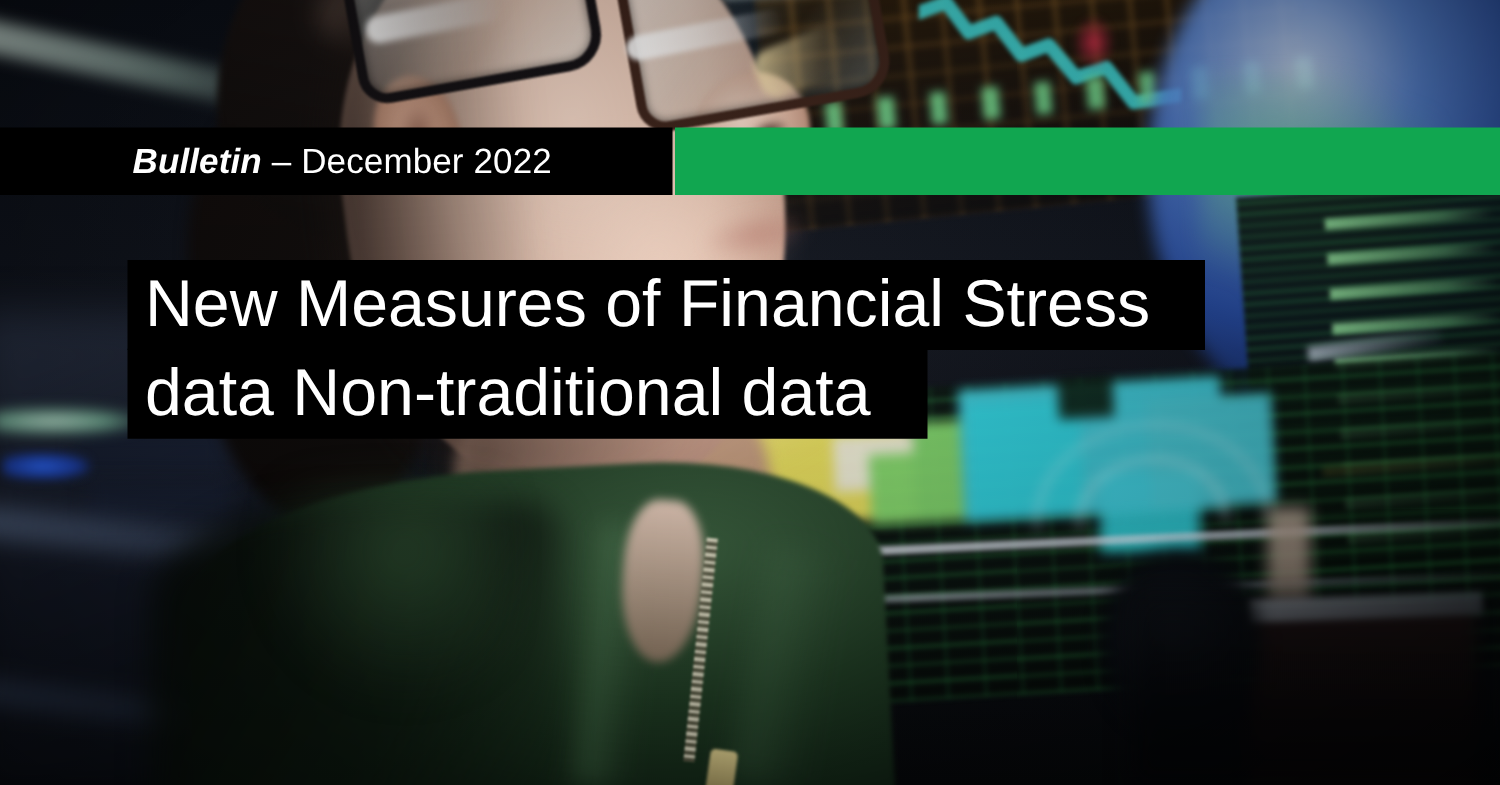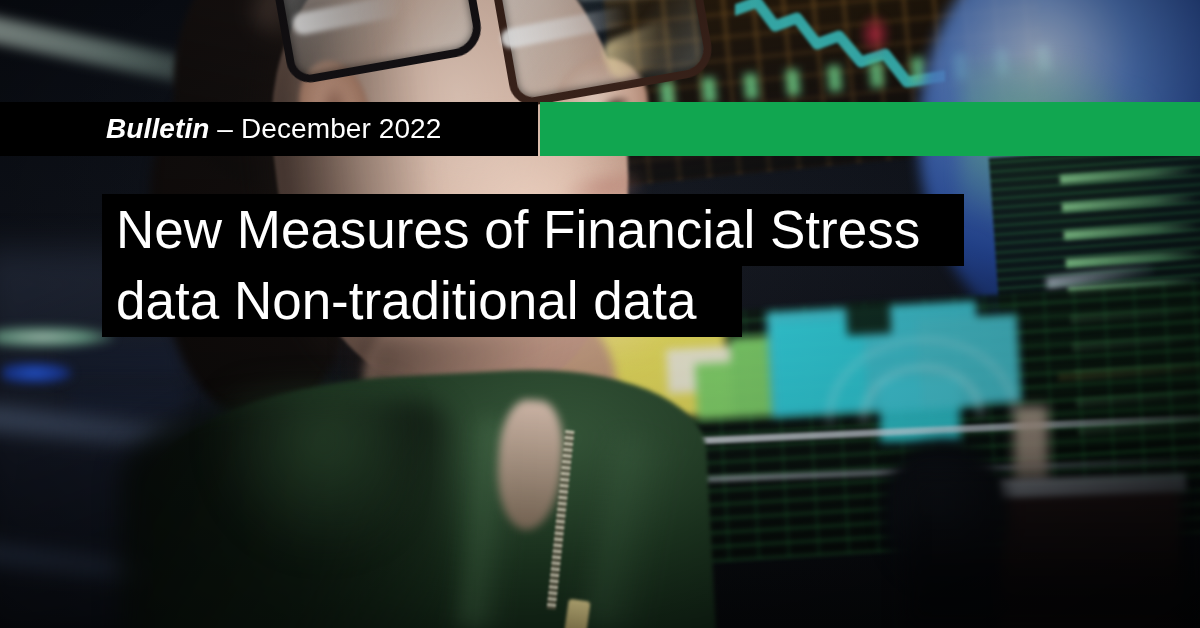--- a/index.html
+++ b/index.html
@@ -425,21 +425,21 @@
     padding-left:106px; white-space:nowrap;
   }
   .kicker-text .b {
     font-weight:bold; font-style:italic;
   }
   .accent-bar {
     position:absolute; left:540px; top:102px; width:660px; height:54px;
   }
 
   .title-wrap {
-    position:absolute; left:102px; top:194px;
+    position:absolute; left:102px; top:208px;
   }
   .title-line {
     display:block; width:max-content;
     background:#000; color:#fff;
     font-size:53px; font-weight:300; line-height:1.17;
     padding:5px 12px 5px 14px;
   }
   .title-line.l1 { padding-right:44px; }
   .title-line.l2 { padding-right:46px; margin-top:-1px; }
 </style>

